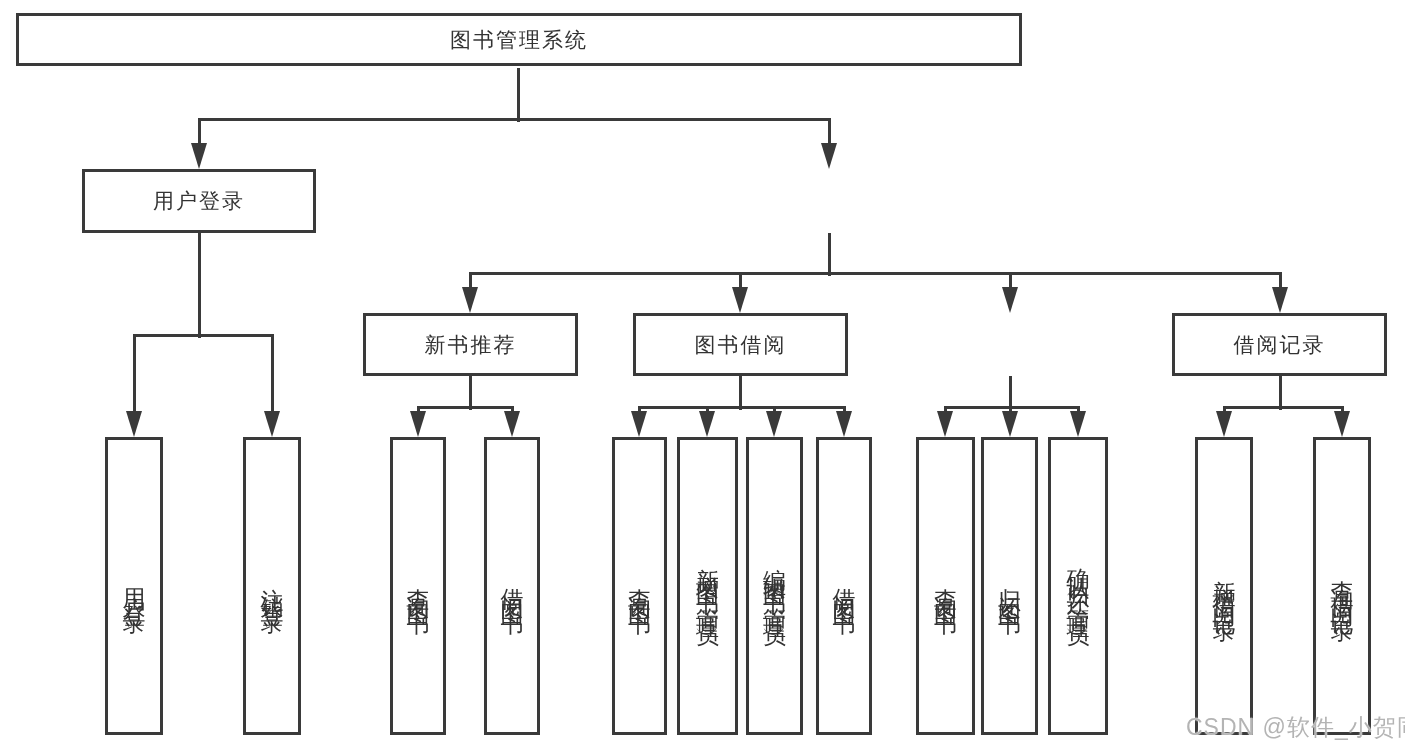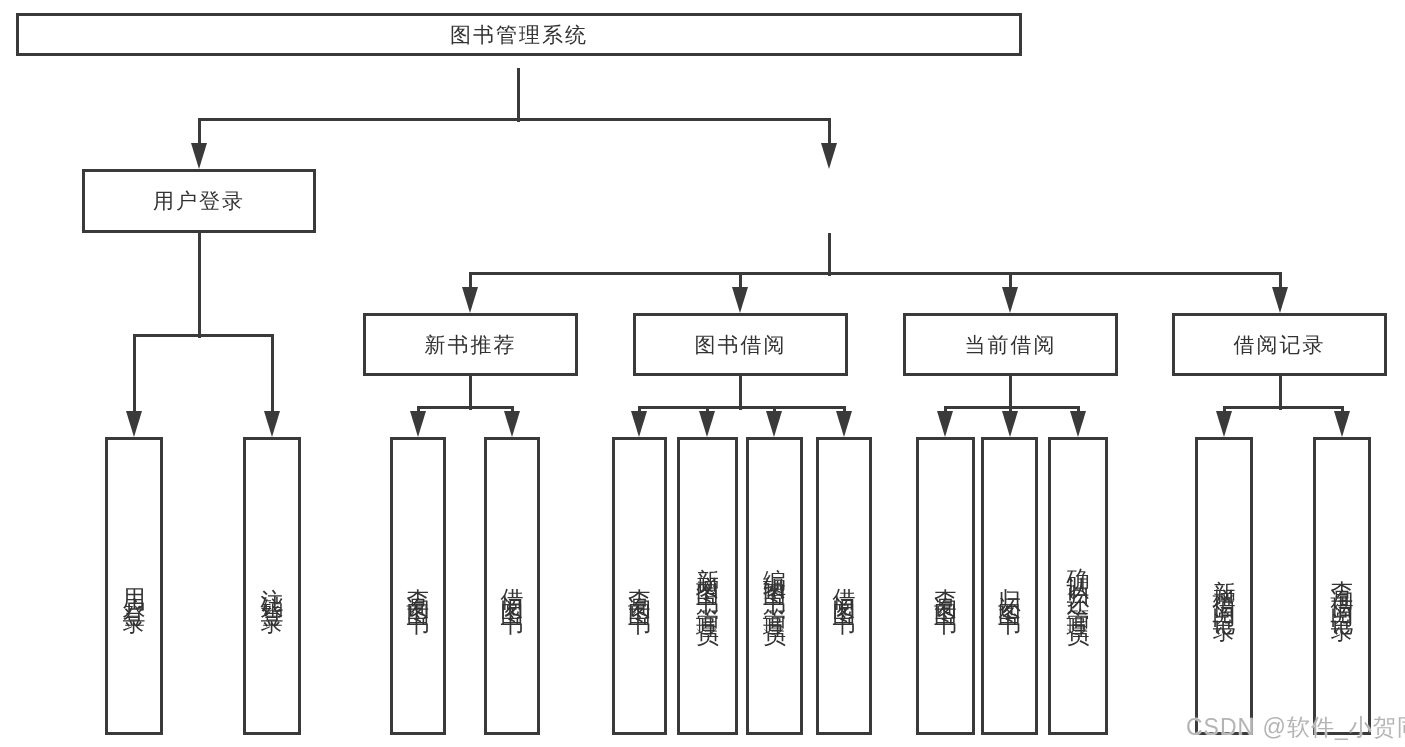--- a/index.html
+++ b/index.html
@@ -62,34 +62,31 @@
     text-shadow: 0 0 2px #ffffff, 0 0 1px #ffffff;
     z-index: 6;
     white-space: nowrap;
   }
 </style>
 </head>
 <body>
 
 <div class="stage" id="stage">
   <div class="watermark">CSDN @软件_小贺同学</div>
-<div class="node h" style="left: 16px; top: 13px; width: 1006px; height: 43px;">
+<div class="node h" style="left: 16px; top: 13px; width: 1006px; height: 53px;">
       <span>图书管理系统</span>
     </div>
     <div class="node h" style="left: 82px; top: 169px; width: 234px; height: 64px;">
       <span>用户登录</span>
     </div>
     <div class="node h" style="left: 633px; top: 313px; width: 215px; height: 63px;">
       <span>图书借阅</span>
     </div>
     <div class="node h" style="left: 363px; top: 313px; width: 215px; height: 63px;">
       <span>新书推荐</span>
-    </div>
-    <div class="node h" style="left: 903px; top: 313px; width: 215px; height: 63px;">
-      <span>当前借阅</span>
     </div>
     <div class="node h" style="left: 1172px; top: 313px; width: 215px; height: 63px;">
       <span>借阅记录</span>
     </div>
     <div class="node v" style="left: 105px; top: 437px; width: 58px; height: 298px;">
       <span>用户登录</span>
     </div>
     <div class="node v" style="left: 243px; top: 437px; width: 58px; height: 298px;">
       <span>注销登录</span>
     </div>

